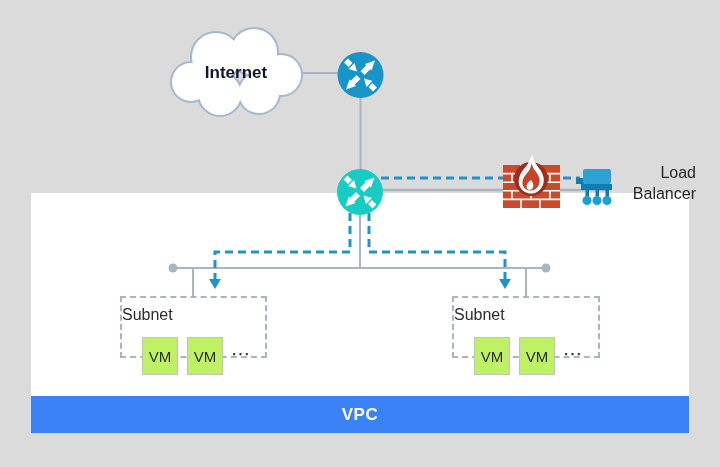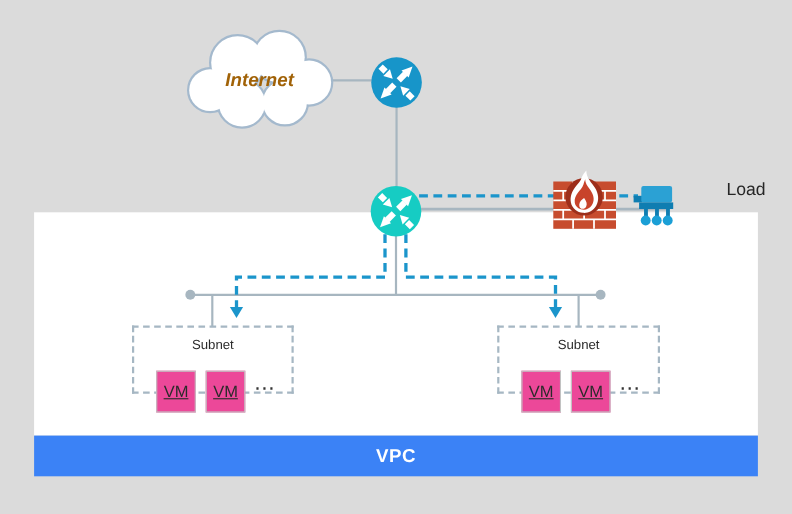--- a/index.html
+++ b/index.html
@@ -16,42 +16,42 @@
   .vpc-bar{
     position:absolute;left:31px;top:396px;width:658px;height:37px;
     background:#3b82f6;display:flex;align-items:center;justify-content:center;
   }
   .vpc-bar span{
     color:#ffffff;font-weight:bold;font-size:17px;letter-spacing:0.5px;
   }
   svg.overlay{position:absolute;left:0;top:0;}
   .internet-label{
     position:absolute;left:176px;top:63px;width:120px;text-align:center;
-    font-size:17px;font-weight:bold;color:#a16207;font-style:italic;
+    font-size:17px;font-weight:bold;color:#0f172a;
   }
   .lb-label{
     position:absolute;left:624px;top:162px;width:72px;
     font-size:16px;line-height:21px;color:#262626;text-align:right;
   }
   .lb-label span{display:block;}
   .subnet{
     position:absolute;width:147px;height:62px;
     border:2px dashed #a6b7c3;box-sizing:border-box;
   }
   .subnet-left{left:120px;top:296px;}
   .subnet-right{left:452px;top:296px;width:148px;}
   .subnet-label{
-    display:block;margin-top:8px;text-align:center;
-    font-size:12px;color:#2b2b2b;
+    display:block;margin-top:8px;
+    font-size:16px;color:#2b2b2b;
   }
   .vm{
     position:absolute;width:36px;height:38px;box-sizing:border-box;
-    background:#ec4899;border:1.5px solid #c2c2c2;
+    background:#bef264;border:1.5px solid #c2c2c2;
     display:flex;align-items:center;justify-content:center;
-    font-size:15px;color:#2b2b2b;text-decoration:underline;
+    font-size:15px;color:#2b2b2b;
   }
   .vm-ellipsis{
     position:absolute;font-size:19px;color:#333333;line-height:14px;
   }
 </style>
 </head>
 <body>
 
 <div class="canvas">
 
@@ -168,20 +168,21 @@
       <circle cx="587" cy="200.5" r="4.5" fill="#1b9fd6"></circle>
       <circle cx="597" cy="200.5" r="4.5" fill="#1b9fd6"></circle>
       <circle cx="607" cy="200.5" r="4.5" fill="#1b9fd6"></circle>
     </g>
   </svg>
 
   <div class="internet-label">Internet</div>
 
   <div class="lb-label">
     <span>Load</span>
+    <span>Balancer</span>
   </div>
 
   <div class="subnet subnet-left">
     <span class="subnet-label">Subnet</span>
   </div>
   <div class="vm" style="left:142px;top:337px;">
     <span>VM</span>
   </div>
   <div class="vm" style="left:187px;top:337px;">
     <span>VM</span>

